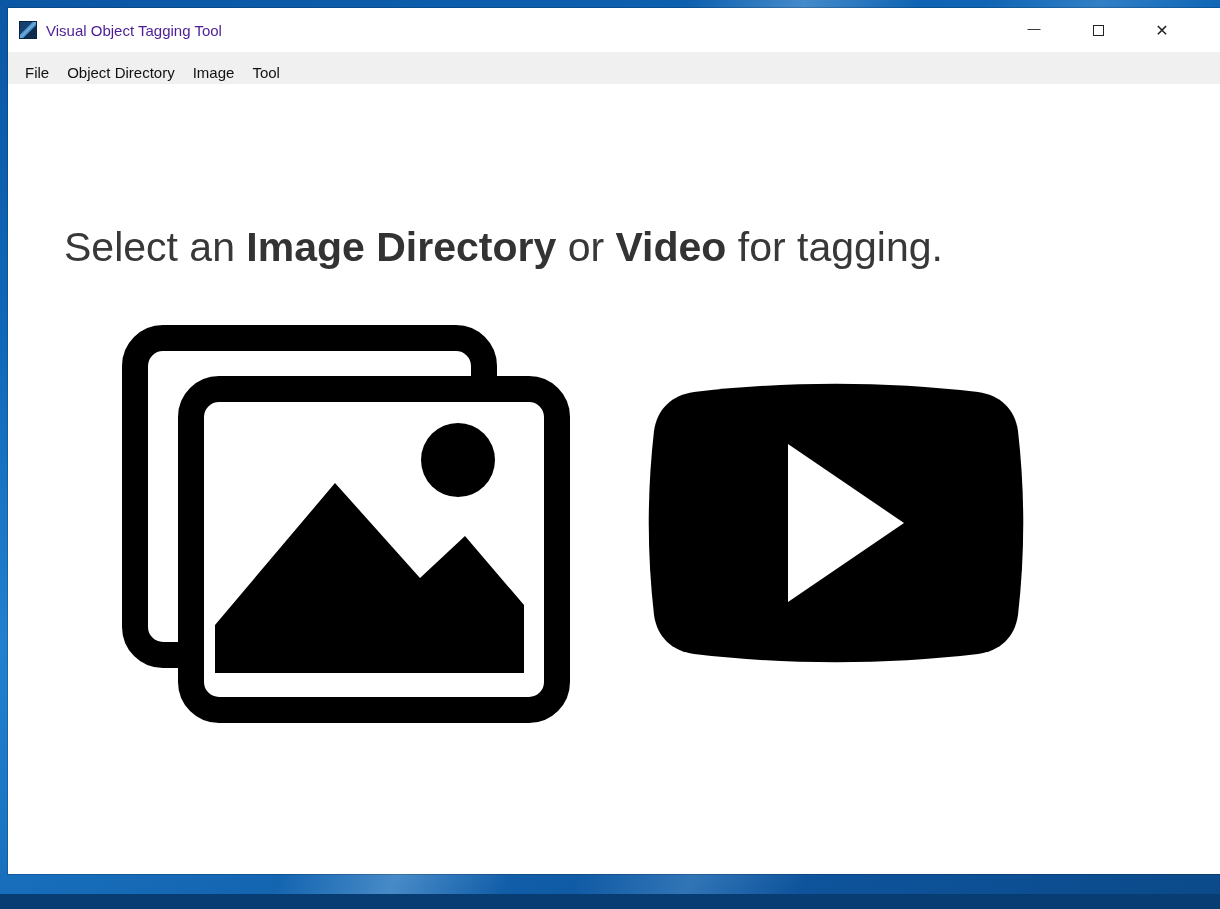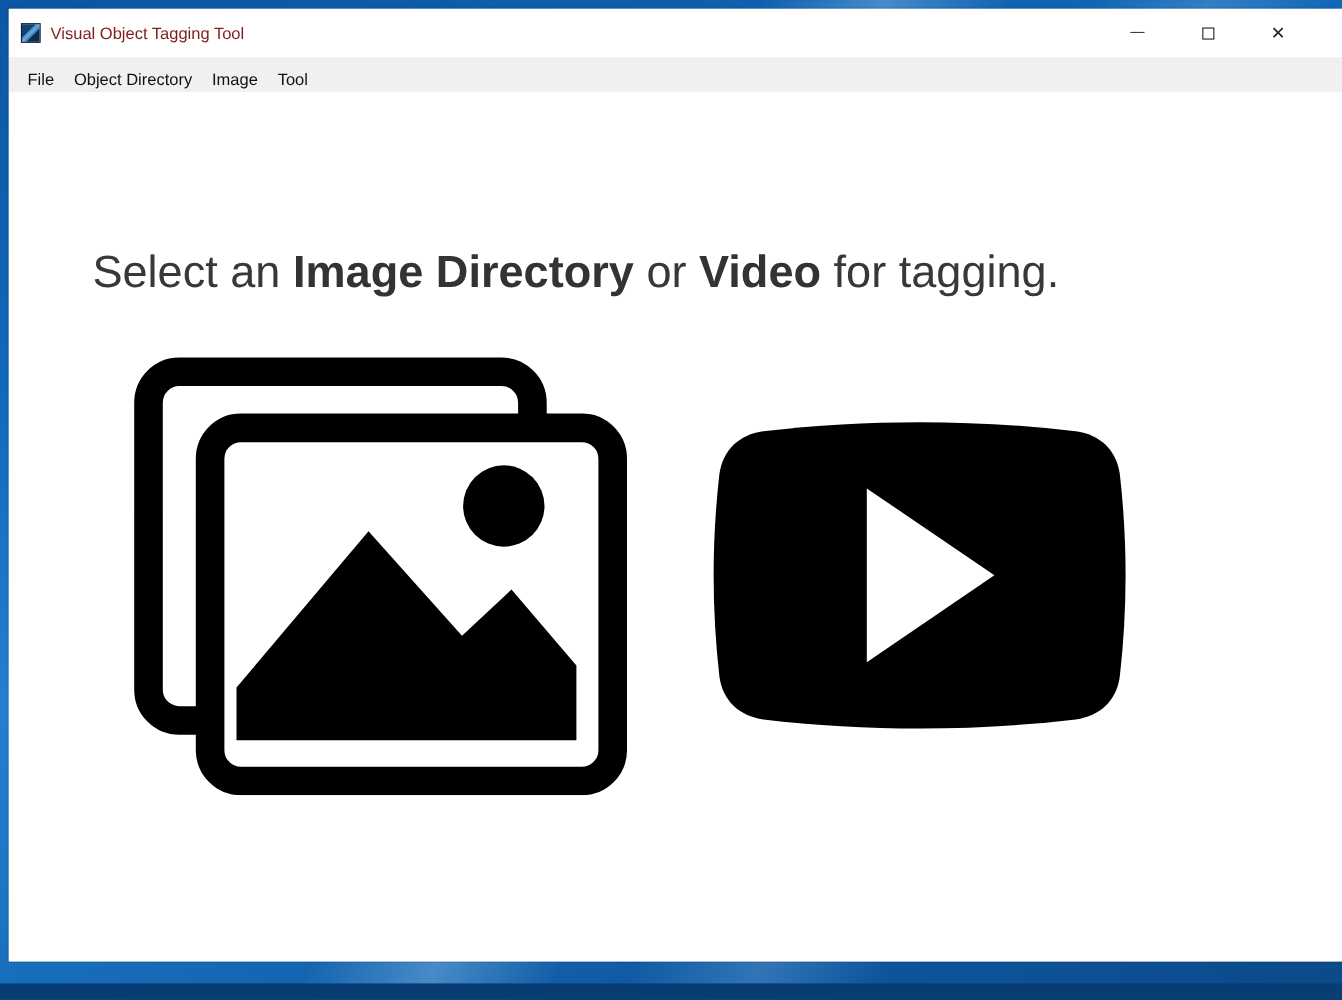--- a/index.html
+++ b/index.html
@@ -37,21 +37,21 @@
     display: flex; align-items: center;
     background: #ffffff;
   }
   .app-icon {
     width: 18px; height: 18px;
     margin-left: 11px; margin-right: 9px;
     border: 1px solid #0a2440;
     background:
       linear-gradient(135deg, #16406f 0%, #16406f 38%, #3a7cb8 38%, #6fb0e0 50%, #2b6fae 62%, #0d2b4e 62%, #0d2b4e 100%);
   }
-  .title-text { font-size: 15px; color: #7f1d1d; }
+  .title-text { font-size: 15px; color: #4c1d95; }
   .win-controls { margin-left: auto; display: flex; height: 100%; margin-right: 26px; }
   .win-btn {
     width: 64px; height: 100%;
     display: flex; align-items: center; justify-content: center;
     color: #222; cursor: default; background: transparent; border: none;
     font-family: "Liberation Sans", sans-serif;
   }
   .win-btn.min span { font-size: 13px; transform: translateY(-2px); }
   .maximize-box { width: 11px; height: 11px; border: 1.3px solid #222; display: block; }
   .win-btn.close span { font-size: 16px; }
@@ -60,21 +60,21 @@
     height: 32px; flex: 0 0 32px;
     background: #f0f0f0;
     display: flex; align-items: center;
     padding-left: 8px;
     font-size: 15px; color: #111;
   }
   .menu-item { padding: 0 9px; height: 100%; display: flex; align-items: center; cursor: default; margin-top: 8px; }
   
   .content { flex: 1; background: #ffffff; position: relative; overflow: hidden; }
   .heading {
-    margin: 140px 0 0 76px;
+    margin: 140px 0 0 56px;
     font-size: 41px; line-height: 1.15;
     color: #383838;
     white-space: nowrap;
     font-weight: 400;
   }
   .heading b { font-weight: 700; color: #333; }
   .icons-row {
     display: flex; align-items: center;
     margin: 52px 0 0 112px;
     gap: 64px;

